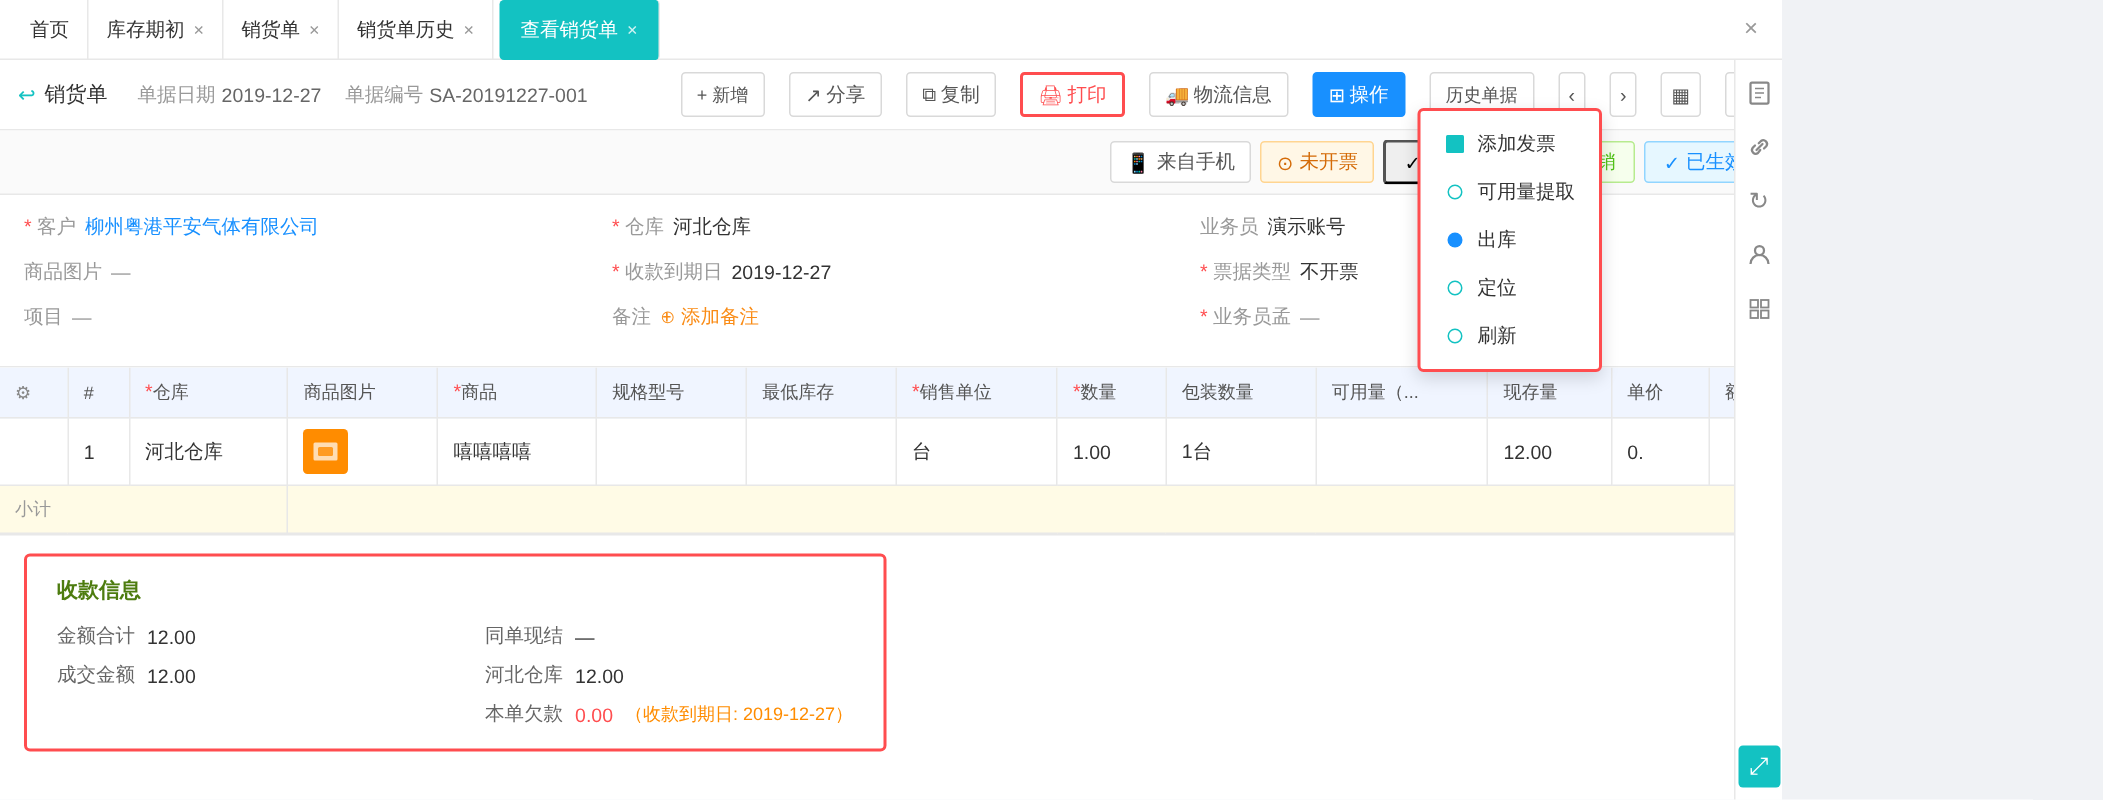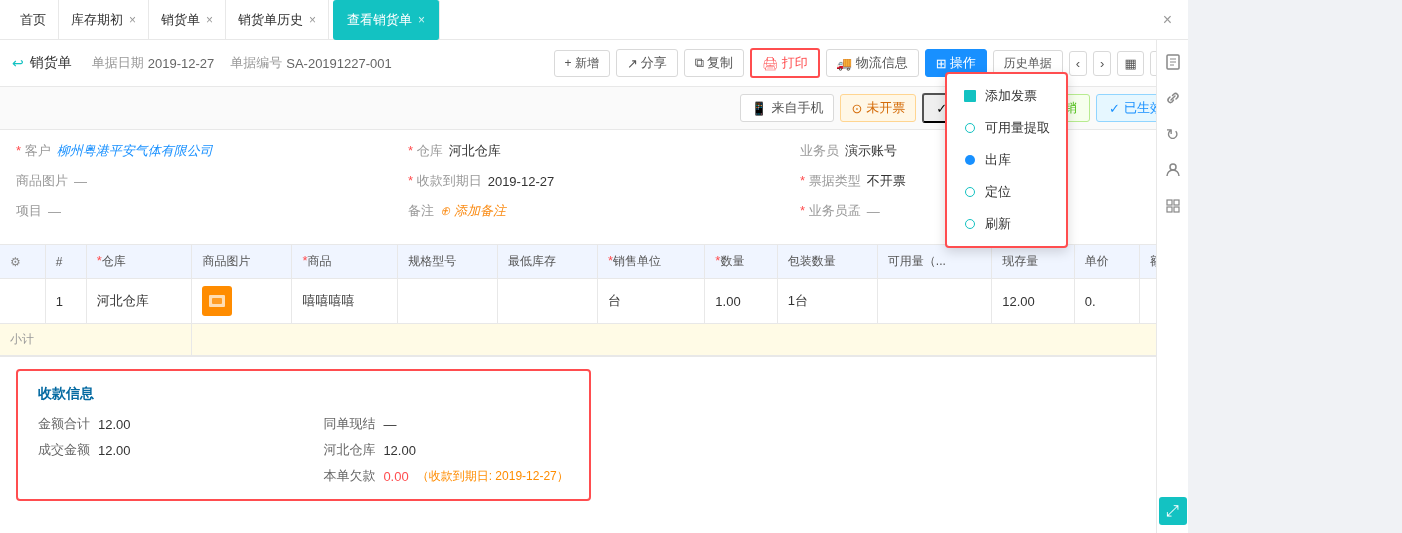--- a/index.html
+++ b/index.html
@@ -15,21 +15,21 @@
 
     
     .doc-header { display: flex; align-items: center; padding: 8px 12px; border-bottom: 1px solid #e8e8e8; background: #fff; }
     .doc-icon { color: #13c2c2; margin-right: 6px; font-size: 14px; }
     .doc-title { font-size: 14px; font-weight: 500; color: #333; margin-right: 20px; }
     .doc-meta { display: flex; align-items: center; gap: 16px; color: #666; font-size: 13px; flex: 1; }
     .doc-meta-item { display: flex; align-items: center; gap: 4px; }
     .doc-meta-label { color: #999; }
 
     
-    .toolbar { display: flex; align-items: center; gap: 6px; margin-left: auto; }
+    .toolbar { display: flex; gap: 16px; margin-left: auto; }
     .toolbar-btn { display: flex; align-items: center; gap: 3px; padding: 4px 10px; border: 1px solid #d9d9d9; border-radius: 3px; cursor: pointer; background: #fff; color: #555; font-size: 12px; }
     .toolbar-btn-print { border: 2px solid #ff4d4f; color: #ff4d4f; font-weight: 500; }
     .toolbar-btn-ops { background: #1890ff; color: #fff; border-color: #1890ff; }
     .btn-nav { padding: 4px 6px; border: 1px solid #d9d9d9; border-radius: 3px; cursor: pointer; background: #fff; color: #555; }
 
     
     .action-bar { display: flex; align-items: center; padding: 6px 12px; background: #fafafa; border-bottom: 1px solid #e8e8e8; gap: 8px; }
     .action-btn { display: flex; align-items: center; gap: 4px; padding: 4px 10px; border: 1px solid #d9d9d9; border-radius: 3px; cursor: pointer; background: #fff; color: #555; font-size: 12px; }
     .action-btn.pending { background: #fff7e6; border-color: #ffd591; color: #d46b08; }
     .status-btn { display: flex; align-items: center; gap: 4px; padding: 4px 12px; border-radius: 3px; cursor: pointer; font-size: 12px; }
@@ -37,38 +37,38 @@
     .status-effective { background: #e6f7ff; border: 1px solid #91d5ff; color: #1890ff; }
     .action-bar-right { margin-left: auto; display: flex; gap: 6px; align-items: center; }
 
     
     .form-section { padding: 12px 16px; background: #fff; }
     .form-row { display: flex; align-items: center; margin-bottom: 12px; gap: 20px; }
     .form-field { display: flex; align-items: center; gap: 6px; flex: 1; }
     .form-label { color: #999; white-space: nowrap; }
     .form-label.required::before { content: '* '; color: #ff4d4f; }
     .form-value { color: #333; }
-    .form-value.link { color: #1890ff; cursor: pointer; font-style: italic; }
+    .form-value.link { color: #1890ff; cursor: pointer; }
     .form-dash { color: #999; }
 
     
     .table-wrapper { margin: 0; overflow-x: auto; border-top: 1px solid #e8e8e8; }
     table { width: 100%; border-collapse: collapse; background: #fff; }
     thead tr { background: #f0f5ff; }
     th { padding: 8px 10px; text-align: left; font-weight: 500; color: #555; border-right: 1px solid #e8e8e8; border-bottom: 1px solid #e8e8e8; font-size: 12px; white-space: nowrap; }
     th .required-star { color: #ff4d4f; }
     td { padding: 7px 10px; border-right: 1px solid #e8e8e8; border-bottom: 1px solid #e8e8e8; font-size: 13px; color: #333; white-space: nowrap; }
     tr.subtotal td { background: #fffbe6; color: #999; font-size: 12px; }
     .gear-icon-cell { color: #888; }
     .product-img { width: 30px; height: 30px; background: #ff8c00; border-radius: 3px; display: flex; align-items: center; justify-content: center; }
 
     
     .bottom-panel { display: flex; padding: 12px 16px; background: #fff; border-top: 1px solid #e8e8e8; }
     .payment-info { border: 2px solid #ff4d4f; border-radius: 4px; padding: 14px 20px; min-width: 520px; }
-    .payment-title { font-weight: bold; font-size: 14px; margin-bottom: 12px; color: #0369a1; }
+    .payment-title { font-weight: bold; font-size: 14px; margin-bottom: 12px; color: #4d7c0f; }
     .payment-grid { display: grid; grid-template-columns: 1fr 1fr; gap: 8px 40px; }
     .payment-row { display: flex; align-items: center; gap: 8px; }
     .payment-label { color: #666; white-space: nowrap; }
     .payment-value { color: #333; font-weight: 500; }
     .payment-value.red { color: #ff4d4f; }
     .payment-value.orange { color: #ff8c00; }
 
     
     .right-sidebar { position: absolute; right: 0; top: 40px; width: 32px; display: flex; flex-direction: column; align-items: center; background: #fff; border-left: 1px solid #e8e8e8; padding: 8px 0; gap: 8px; height: calc(100% - 40px); }
     .sidebar-icon { width: 28px; height: 28px; display: flex; align-items: center; justify-content: center; cursor: pointer; color: #888; border-radius: 3px; font-size: 16px; }

